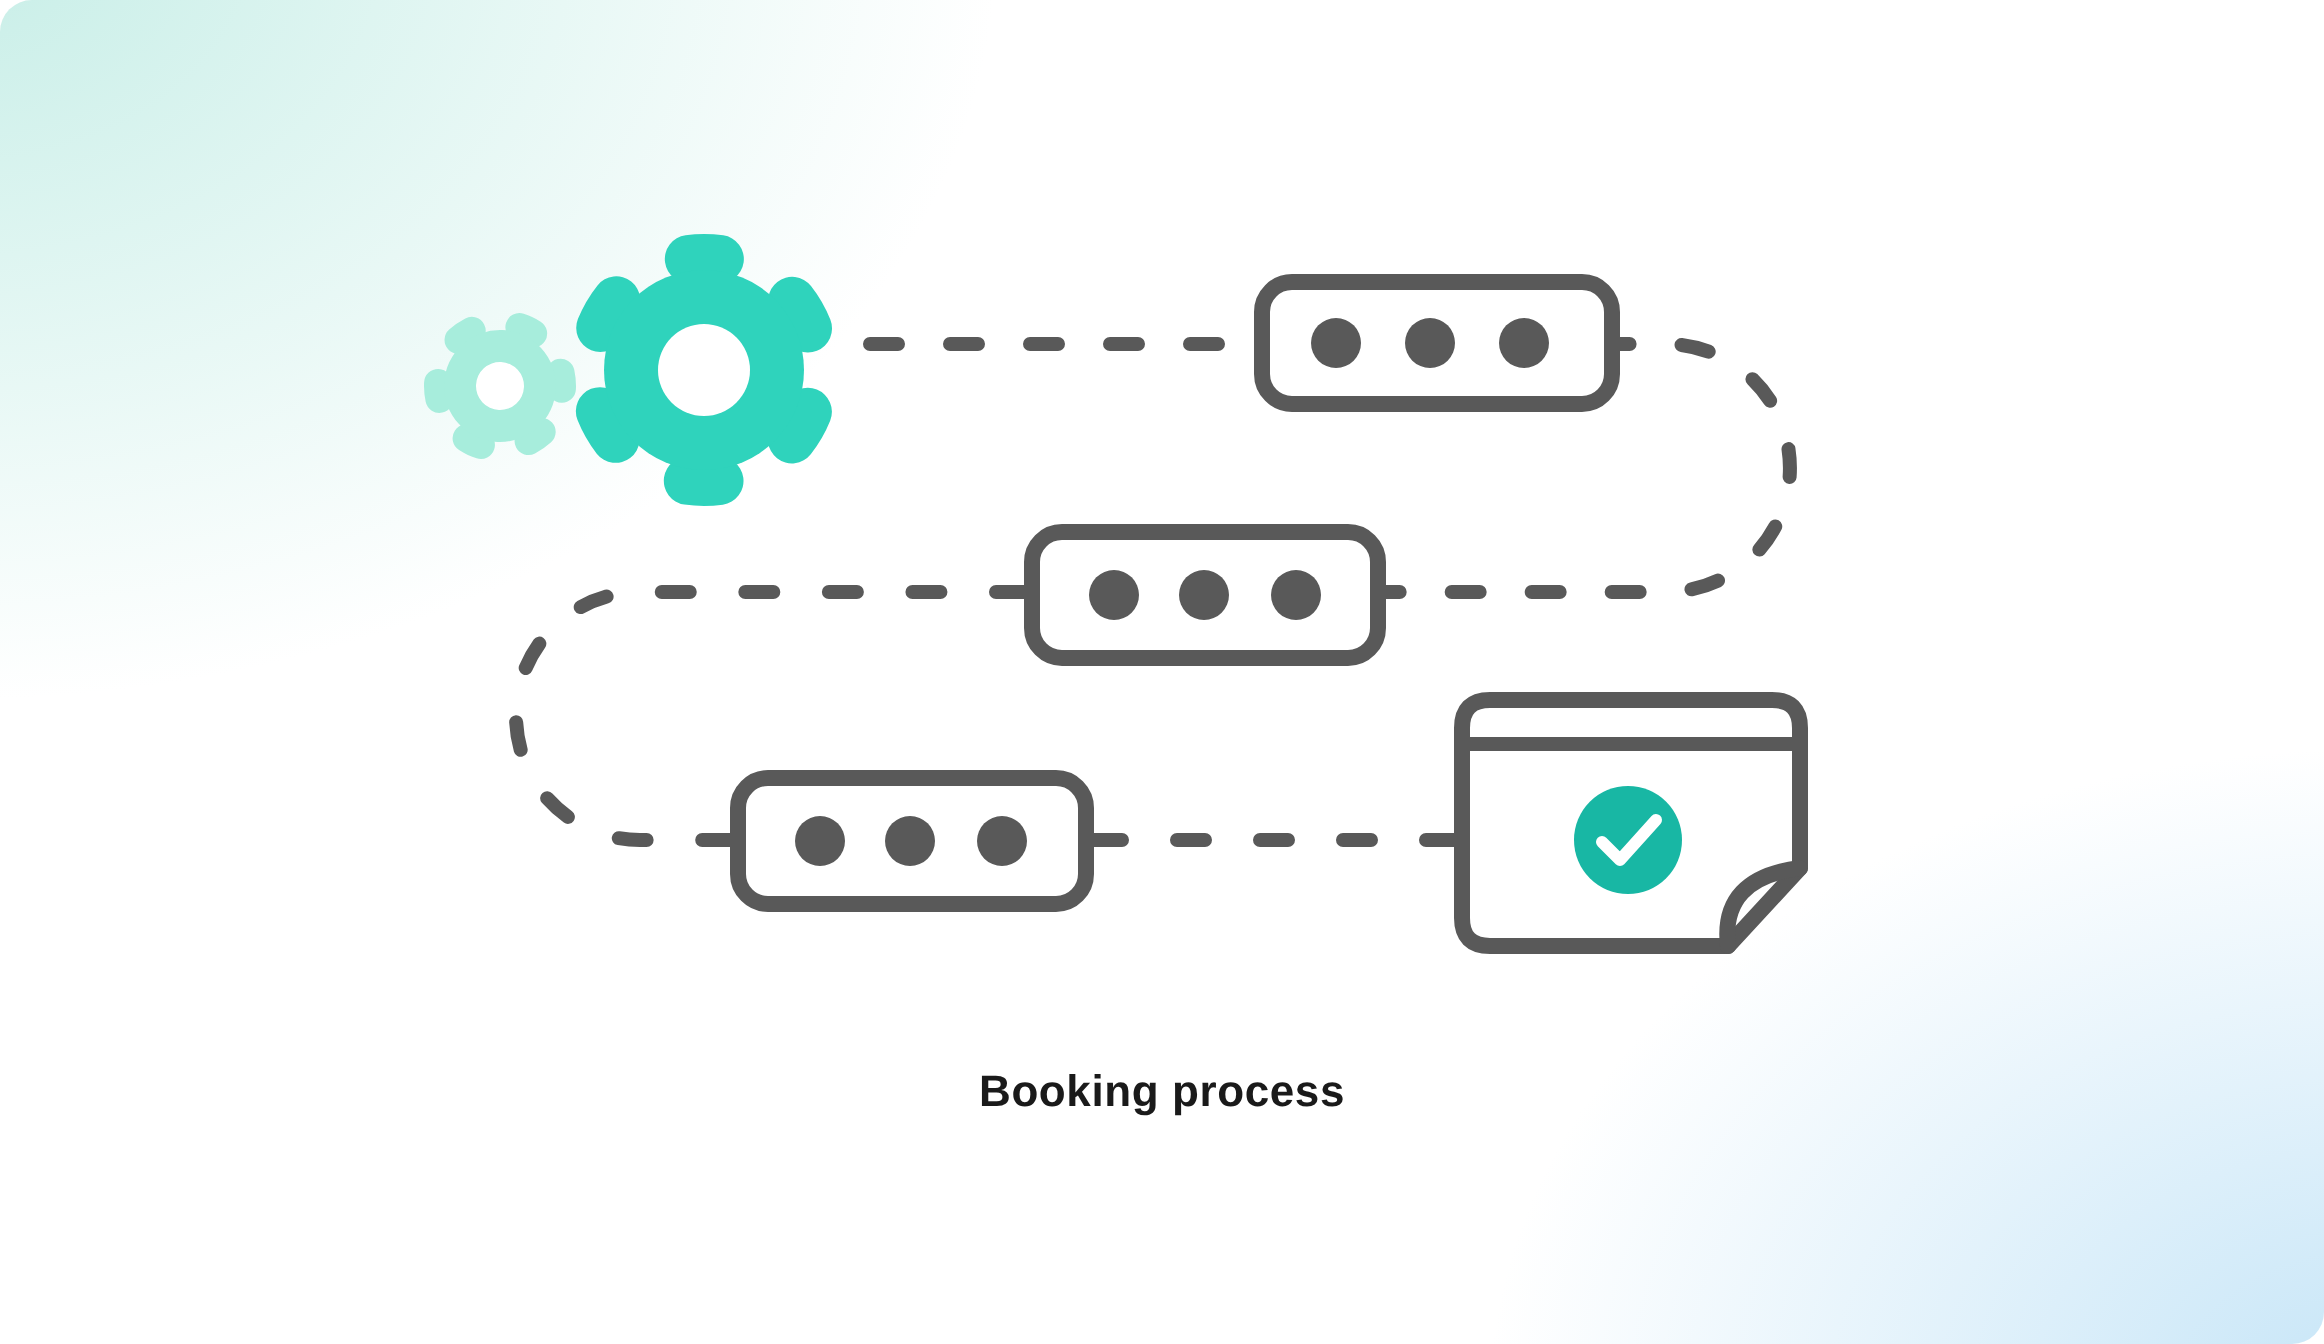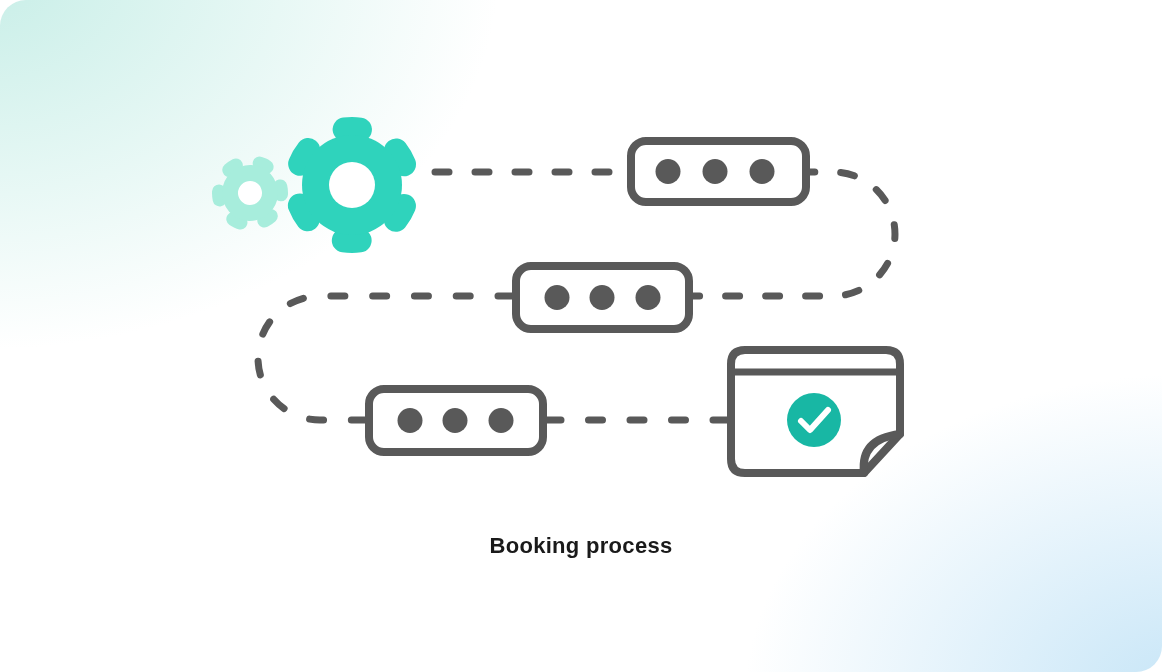--- a/index.html
+++ b/index.html
@@ -5,21 +5,21 @@
   html, body {
     margin: 0;
     padding: 0;
     background: #ffffff;
     font-family: "Liberation Sans", "DejaVu Sans", sans-serif;
   }
   .card {
     position: relative;
     width: 1162px;
     height: 672px;
-    border-radius: 26px;
+    border-radius: 16px;
     overflow: hidden;
     background:
       radial-gradient(900px 650px at -2% -4%, var(--c-bg-mint, #C7EEE7) 0%, rgba(255,255,255,0) 58%),
       radial-gradient(760px 560px at 102% 104%, var(--c-bg-blue, #C6E5F7) 0%, rgba(255,255,255,0) 58%),
       var(--c-card, #ffffff);
   }
   svg.illustration {
     position: absolute;
     left: 0;
     top: 0;

